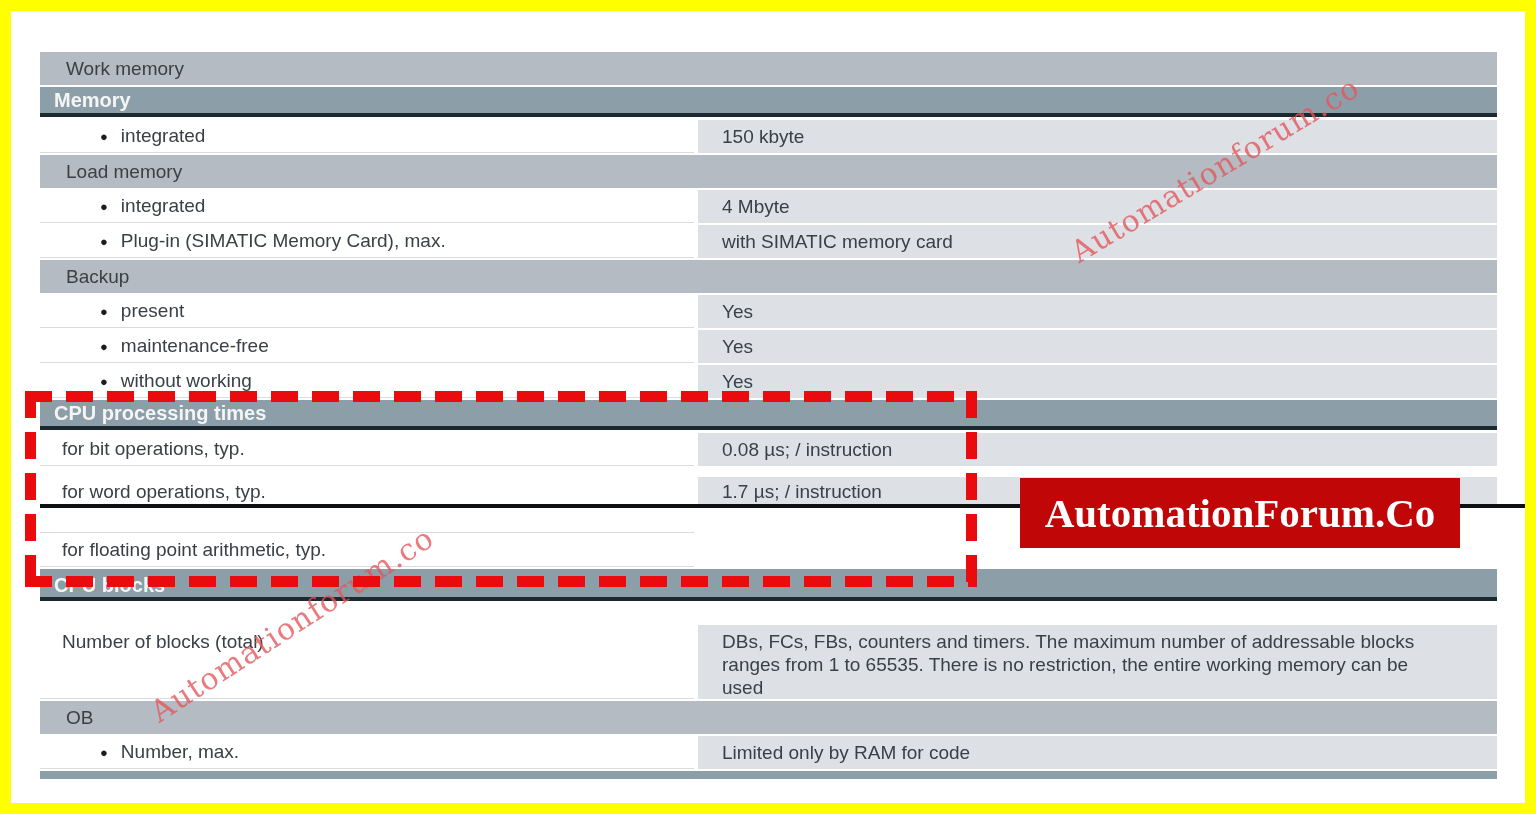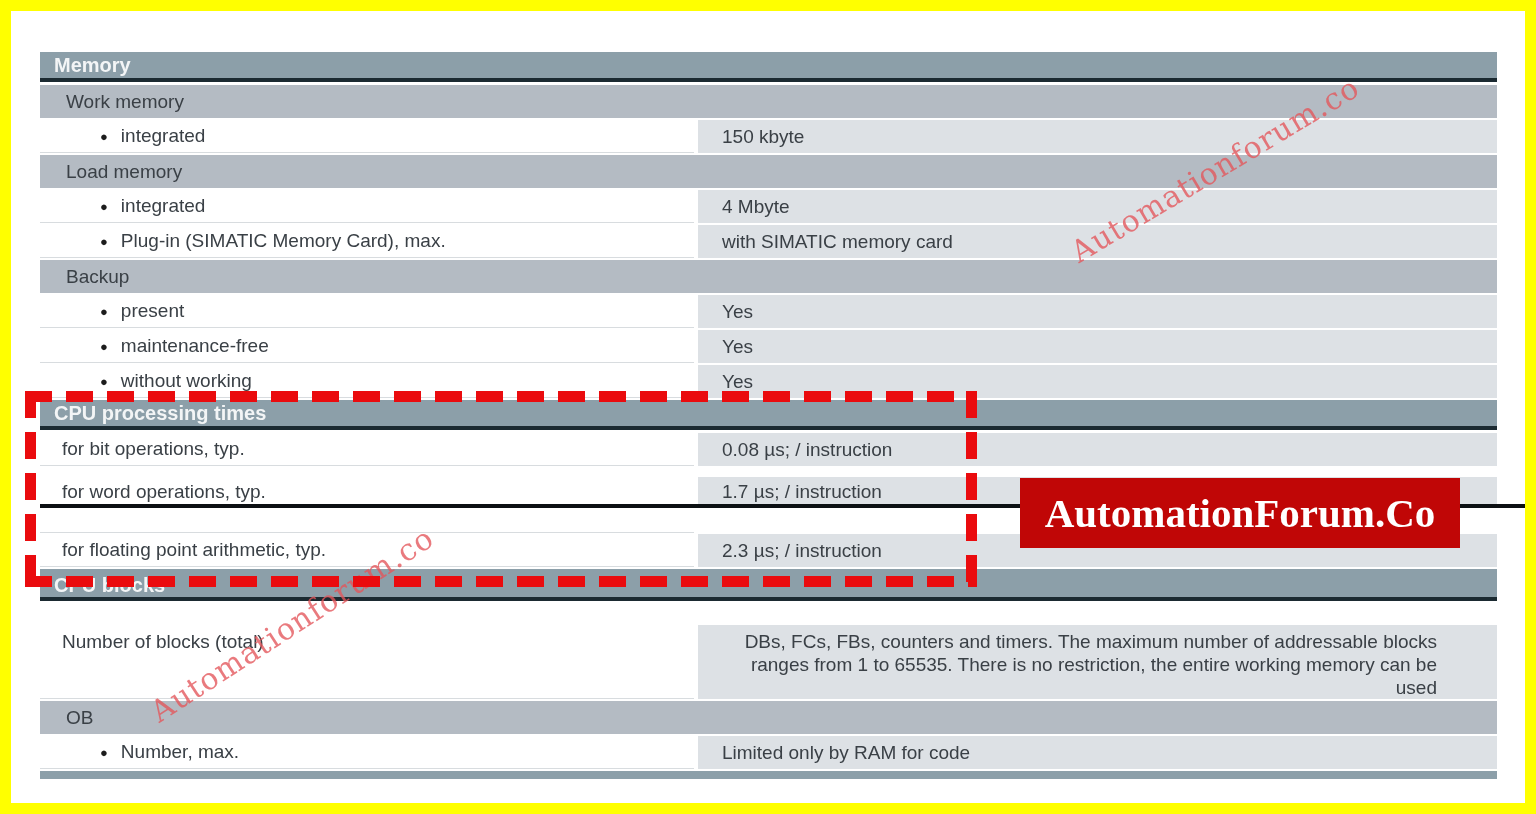--- a/index.html
+++ b/index.html
@@ -50,21 +50,21 @@
     flex: 0 0 654px;
     background: #ffffff;
     border-bottom: 1px solid #d8dcdf;
     padding-left: 22px;
   }
   .cell.label.indent { padding-left: 60px; }
   .cell.value {
     flex: 1;
     background: var(--value-cell-bg, #dde1e5);
     margin-left: 4px;
-    padding-left: 24px; padding-right: 60px; text-align: right;
+    padding-left: 24px; padding-right: 60px;
   }
   .row.tall .cell { align-items: flex-start; padding-top: 5px; line-height: 23px; }
 
   .dot { font-size: 13px; line-height: 1; margin-right: 13px; color: #1c1c1c; }
 
   .row.linegap { height: 4px; margin-bottom: 0; }
   .row.gap { height: 22px; margin-bottom: 1px; }
   .row.gap .cell.label { background: #ffffff; }
   .row.gap .cell.value { background: transparent; }
 
@@ -114,26 +114,26 @@
     font-family: "Liberation Serif", serif; font-weight: bold;
     font-size: 41px; color: var(--banner-text-color, #ffffff);
     white-space: nowrap;
   }
 </style>
 </head>
 <body>
 
 <div class="spec-table">
 
+  <div class="row sub">
+    <span>Work memory</span>
+  </div>
+
   <div class="row sec">
     <span>Memory</span>
-  </div>
-
-  <div class="row sub">
-    <span>Work memory</span>
   </div>
 
   <div class="row data">
     <div class="cell label indent">
       <span class="dot">●</span>
       <span>integrated</span>
     </div>
     <div class="cell value">
       <span>150 kbyte</span>
     </div>
@@ -222,23 +222,20 @@
   <div class="row linegap"></div>
 
   <div class="row gap">
     <div class="cell label"></div>
     <div class="cell value"></div>
   </div>
 
   <div class="row data">
     <div class="cell label">
       <span>for floating point arithmetic, typ.</span>
-    </div>
-    <div class="cell value">
-      <span>2.3 µs; / instruction</span>
     </div>
   </div>
 
   <div class="row sec h32">
     <span>CPU blocks</span>
   </div>
 
   <div class="row data tall">
     <div class="cell label">
       <span>Number of blocks (total)</span>

